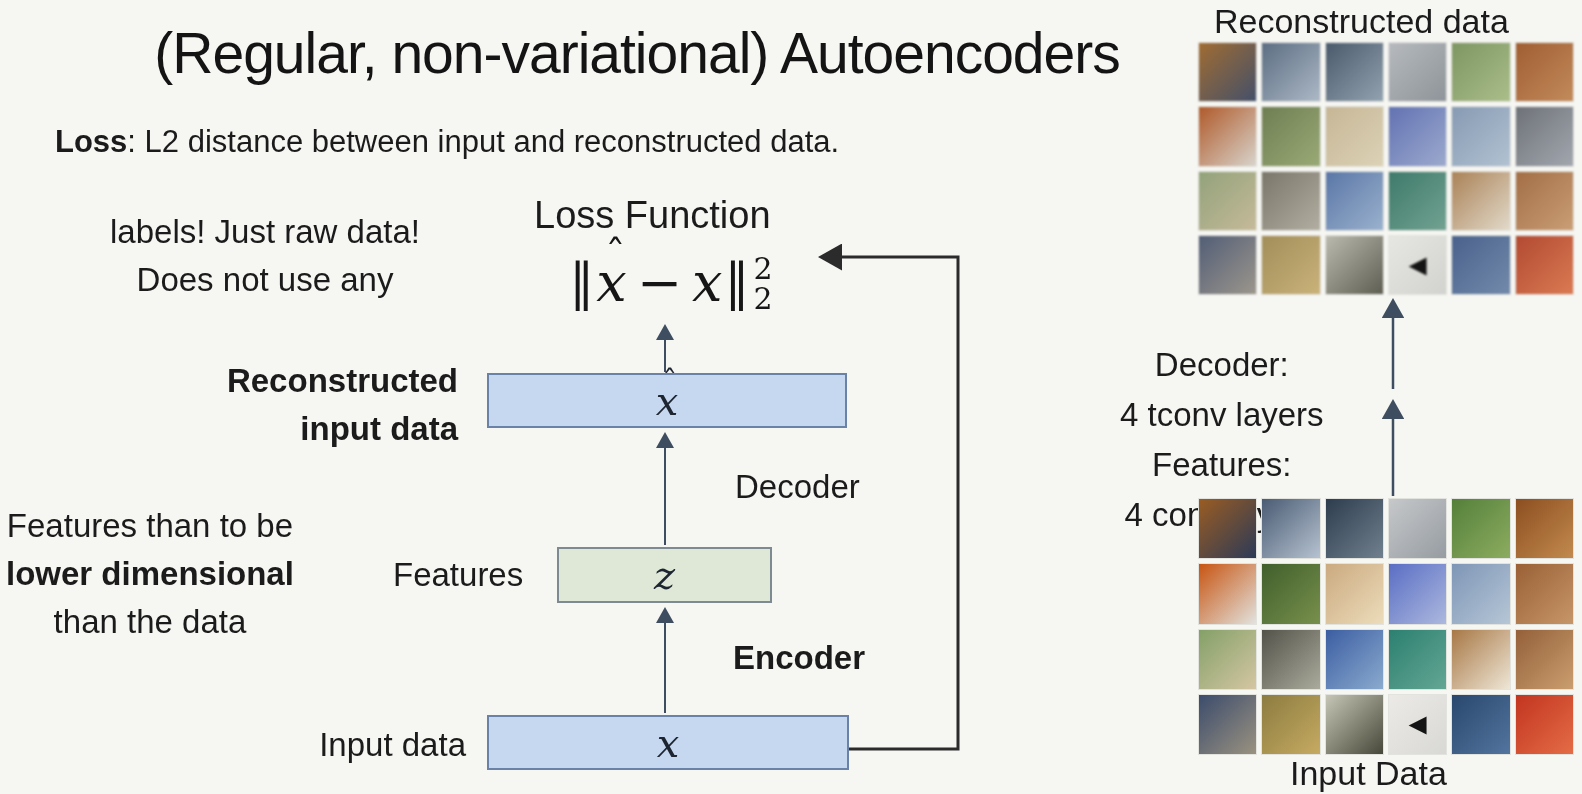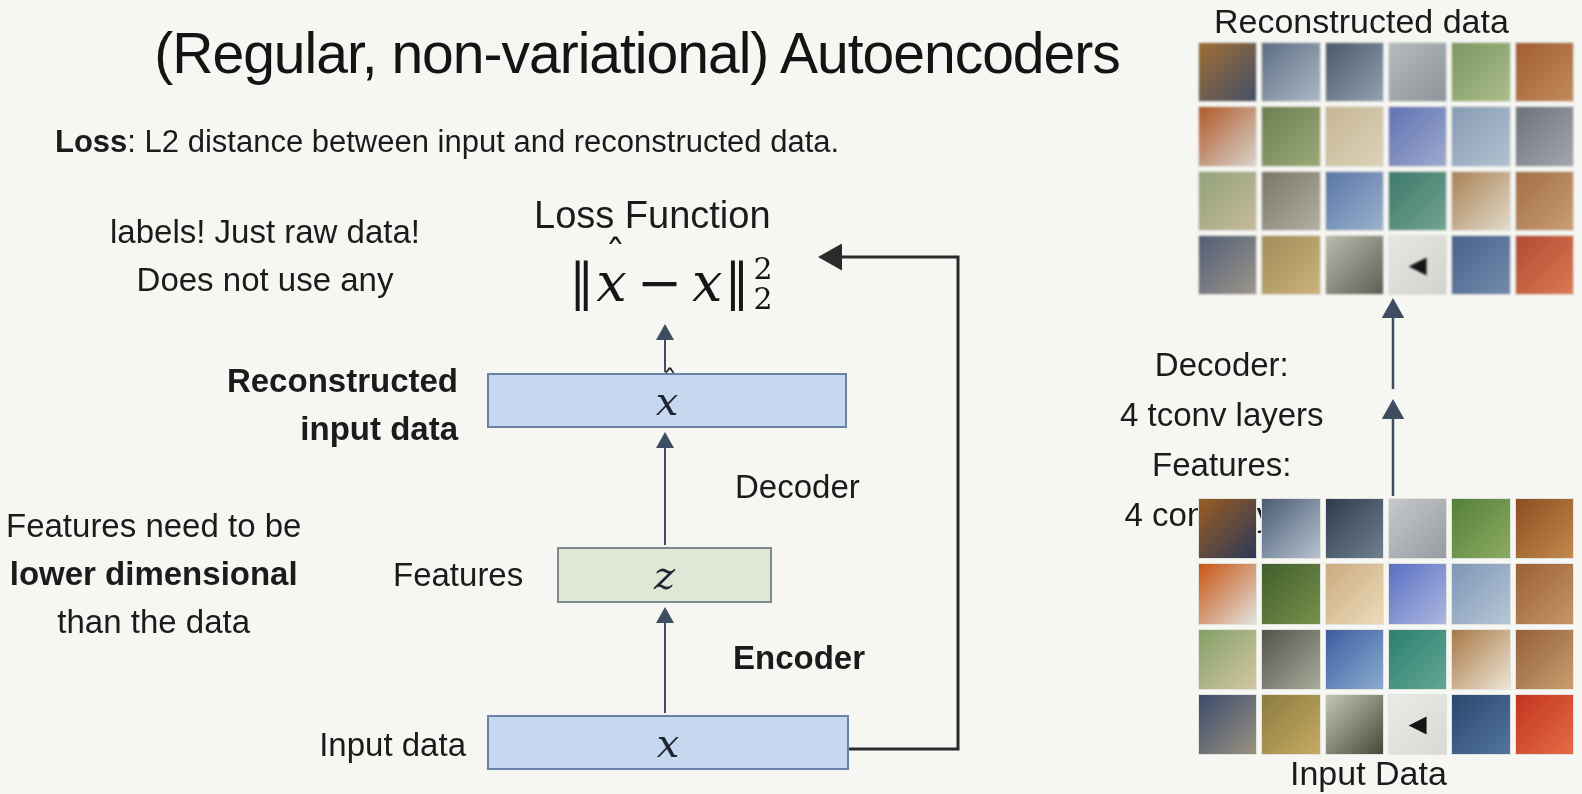--- a/index.html
+++ b/index.html
@@ -101,21 +101,21 @@
 <div class="abs loss-line">
   <b>Loss</b><span>: L2 distance between input and reconstructed data.</span>
 </div>
 
 <div class="abs no-labels note-lines">
   <div>labels! Just raw data!</div>
   <div>Does not use any</div>
 </div>
 
 <div class="abs left-note note-lines">
-  <div>Features need to be</div>
+  <div>Features than to be</div>
   <div class="bold">lower dimensional</div>
   <div>than the data</div>
 </div>
 
 <div class="abs loss-fn-title">Loss Function</div>
 
 <div class="abs formula">
   <span class="norm">‖</span>
   <span class="mi xhat-wrap"><span>x</span><span class="hat">ˆ</span></span>
   <span class="minus">−</span>

